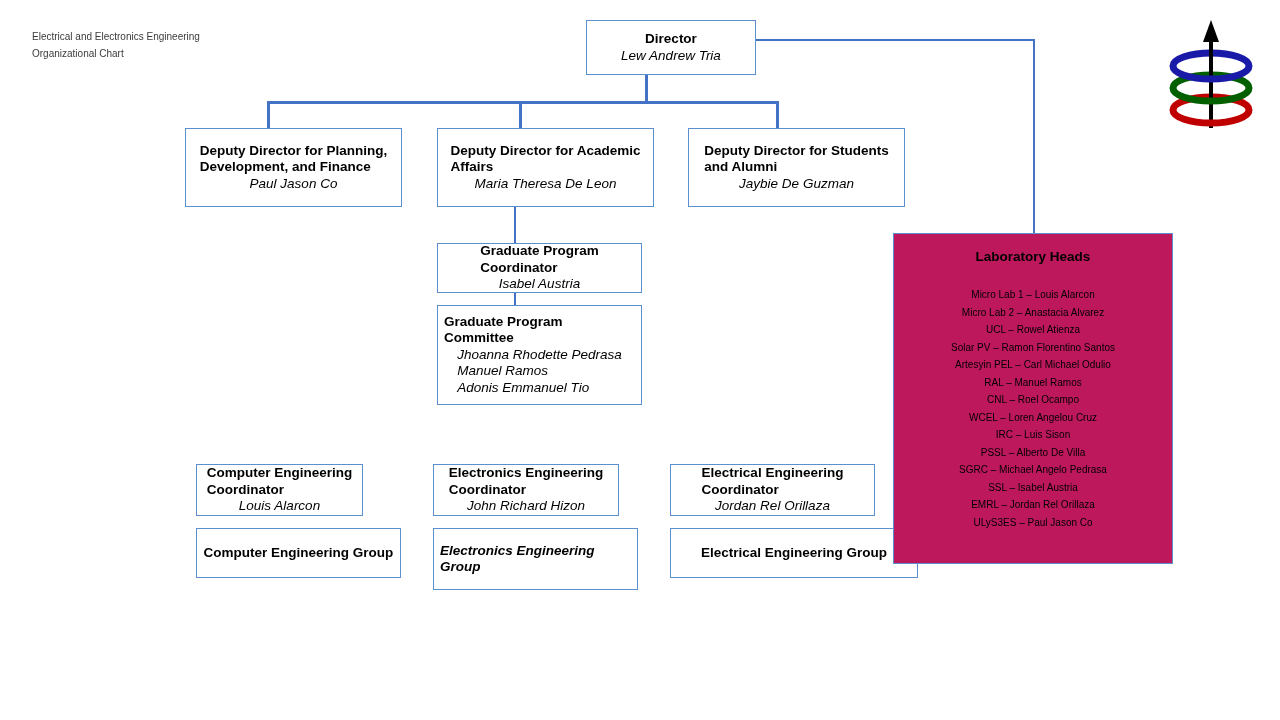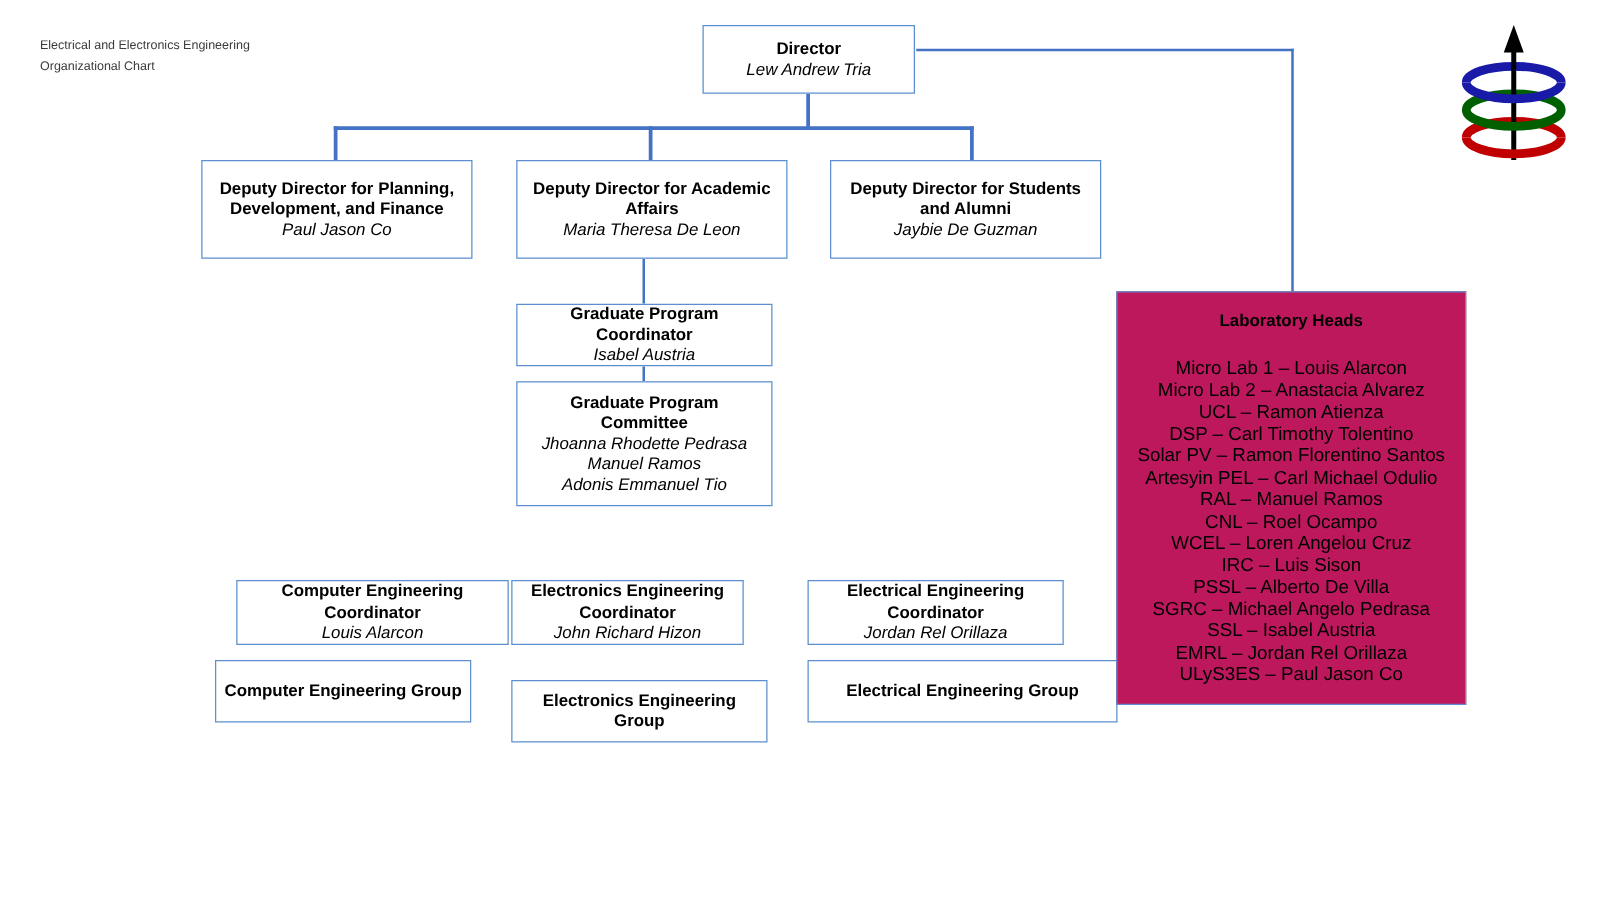--- a/index.html
+++ b/index.html
@@ -40,22 +40,23 @@
   
   .node {
     position: absolute;
     box-sizing: border-box;
     border: 1px solid #5b8fd0;
     background: #ffffff;
     display: flex;
     flex-direction: column;
     align-items: center;
     justify-content: center;
-    text-align: center;
+    text-align: left;
     padding: 15px 6px;
+    margin-left: 24px;
   }
   .node .role {
     font-weight: bold;
     font-size: 13.5px;
     line-height: 16.5px;
     white-space: pre-line;
   }
   .node .person {
     font-style: italic;
     font-size: 13.5px;
@@ -77,21 +78,21 @@
     font-size: 13.5px;
     line-height: 18px;
     margin-bottom: 20px;
   }
   .lab-list {
     list-style: none;
     margin: 0;
     padding: 0;
   }
   .lab-list li {
-    font-size: 15px;
+    font-size: 10px;
     line-height: 17.5px;
   }
 
   
   .logo {
     position: absolute;
     left: 1163px;
     top: 18px;
     width: 96px;
     height: 116px;
@@ -149,54 +150,53 @@
     <div class="person">Isabel Austria</div>
   </div>
 
   <div class="node" style="left:413px; top:305px; width:205px; height:100px;">
     <div class="role">Graduate Program  Committee</div>
     <div class="person">Jhoanna Rhodette Pedrasa
 Manuel Ramos
 Adonis Emmanuel Tio</div>
   </div>
 
-  <div class="node" style="left:189px; top:464px; width:218px; height:52px;">
+  <div class="node" style="left:172px; top:464px; width:167px; height:52px;">
     <div class="role">Computer Engineering
 Coordinator</div>
     <div class="person">Louis Alarcon</div>
   </div>
   <div class="node" style="left:172px; top:528px; width:205px; height:50px;">
     <div class="role">Computer Engineering Group</div>
   </div>
 
   <div class="node" style="left:409px; top:464px; width:186px; height:52px;">
     <div class="role">Electronics Engineering
 Coordinator</div>
     <div class="person">John Richard Hizon</div>
   </div>
-  <div class="node" style="left:409px; top:544px; width:205px; height:50px;">
+  <div class="node" style="left:409px; top:528px; width:205px; height:62px;font-style:italic;">
     <div class="role">Electronics Engineering Group</div>
   </div>
 
   <div class="node" style="left:646px; top:464px; width:205px; height:52px;">
     <div class="role">Electrical Engineering
 Coordinator</div>
     <div class="person">Jordan Rel Orillaza</div>
   </div>
   <div class="node" style="left:646px; top:528px; width:248px; height:50px;">
     <div class="role">Electrical Engineering Group</div>
   </div>
 
   <div class="lab-panel" style="left:893px; top:233px; width:280px; height:331px;">
     <div class="lab-title">Laboratory Heads</div>
     <ul class="lab-list">
       <li>Micro Lab 1 – Louis Alarcon</li>
       <li>Micro Lab 2 – Anastacia Alvarez</li>
-      <li>UCL –  Ramon Atienza</li>
-      <li>DSP –  Carl Timothy Tolentino</li>
+      <li>UCL –  Rowel Atienza</li>
       <li>Solar PV – Ramon Florentino Santos</li>
       <li>Artesyin PEL – Carl Michael Odulio</li>
       <li>RAL –  Manuel Ramos</li>
       <li>CNL –  Roel Ocampo</li>
       <li>WCEL – Loren Angelou Cruz</li>
       <li>IRC – Luis Sison</li>
       <li>PSSL – Alberto De Villa</li>
       <li>SGRC – Michael Angelo Pedrasa</li>
       <li>SSL – Isabel Austria</li>
       <li>EMRL – Jordan Rel Orillaza</li>

